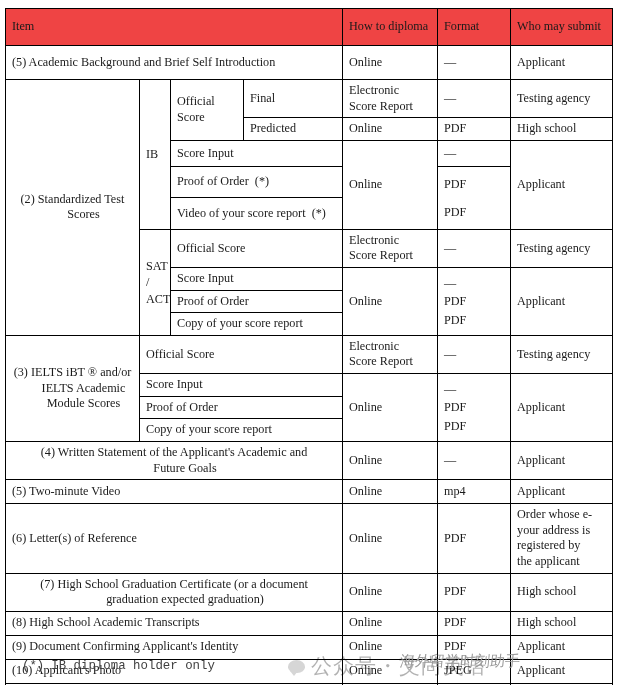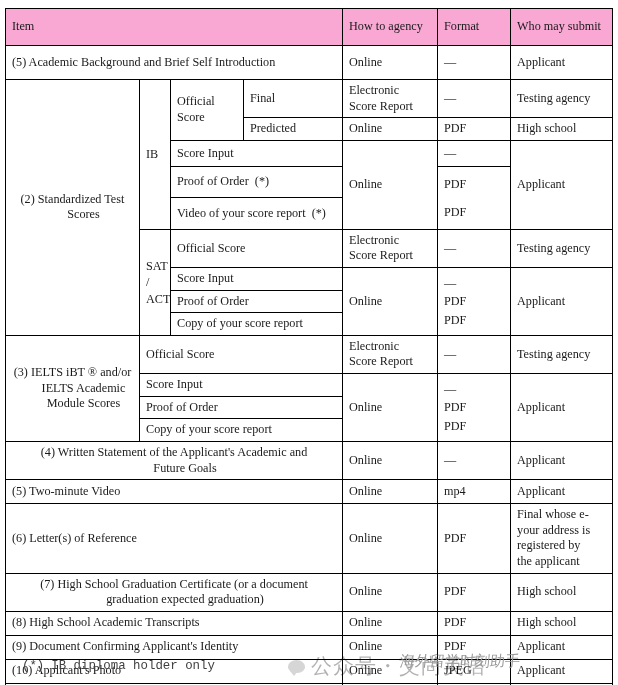--- a/index.html
+++ b/index.html
@@ -36,21 +36,21 @@
     padding: 3px 6px;
     font-size: 12.2px;
     line-height: 1.28;
     vertical-align: middle;
     text-align: left;
     font-weight: normal;
     color: #1a1a1a;
   }
 
   thead th {
-    background: #f9a8d4;
+    background: #ef4444;
     height: 30px;
     font-size: 12.2px;
   }
 
   td.itemcell {
     padding-left: 8px;
   }
 
   td.center-v {
     vertical-align: middle;
@@ -146,21 +146,21 @@
       <col style="width:73px">
       <col style="width:99px">
       <col style="width:95px">
       <col style="width:73px">
       <col style="width:102px">
     </colgroup>
 
     <thead>
       <tr>
         <th colspan="4">Item</th>
-        <th>How to agency</th>
+        <th>How to diploma</th>
         <th>Format</th>
         <th>Who may submit</th>
       </tr>
     </thead>
 
     <tbody>
 
       <tr style="height:34px">
         <td class="itemcell" colspan="4">(5) Academic Background and Brief Self Introduction</td>
         <td>Online</td>
@@ -303,21 +303,21 @@
         <td>Online</td>
         <td>mp4</td>
         <td>Applicant</td>
       </tr>
 
       <tr style="height:61px">
         <td class="itemcell" colspan="4">(6) Letter(s) of Reference</td>
         <td>Online</td>
         <td>PDF</td>
         <td>
-          <span>Final whose e-</span><br>
+          <span>Order whose e-</span><br>
           <span>your address is</span><br>
           <span>registered by</span><br>
           <span>the applicant</span>
         </td>
       </tr>
 
       <tr style="height:34px">
         <td class="itemcell" colspan="4">
           <span class="indent-hang2"><span>(7)</span>
           <span>High School Graduation Certificate (or a document</span><br>

